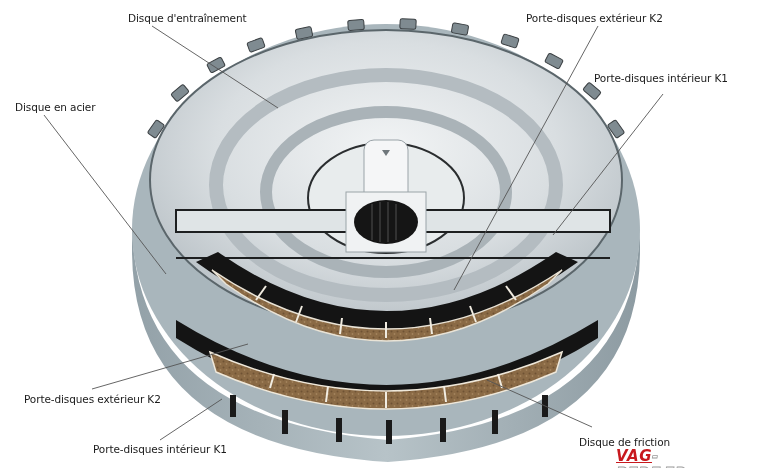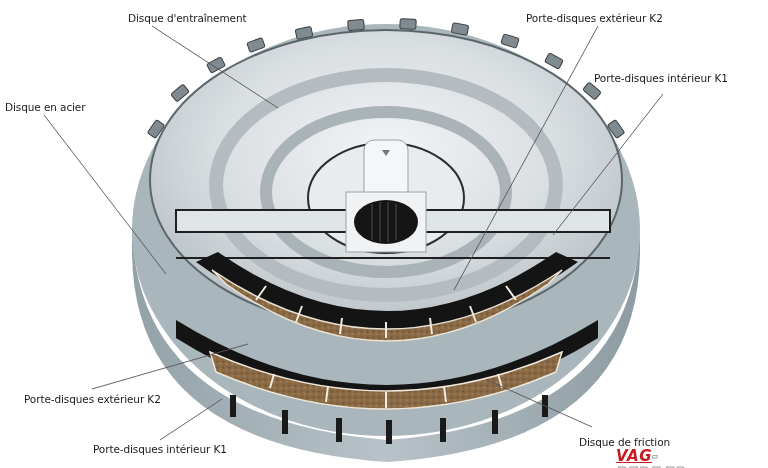--- a/index.html
+++ b/index.html
@@ -125,21 +125,21 @@
         <line x1="92" y1="389" x2="248" y2="344"></line>
         <line x1="160" y1="440" x2="222" y2="399"></line>
         <line x1="592" y1="427" x2="487" y2="380"></line>
       </g>
   </svg>
 
   <div id="labels">
     <div class="label" style="left:128px;top:12px">Disque d'entraînement</div>
     <div class="label" style="left:526px;top:12px">Porte-disques extérieur K2</div>
     <div class="label" style="left:594px;top:72px">Porte-disques intérieur K1</div>
-    <div class="label" style="left:5px;top:101px">Disque en acier</div>
+    <div class="label" style="left:15px;top:101px">Disque en acier</div>
     <div class="label" style="left:24px;top:393px">Porte-disques extérieur K2</div>
     <div class="label" style="left:93px;top:443px">Porte-disques intérieur K1</div>
     <div class="label" style="left:579px;top:436px">Disque de friction</div>
   </div>
 
   <div class="logo">
     <span class="brand">VAG</span><span class="rest">-PERF.FR</span>
   </div>
 </div>
 

